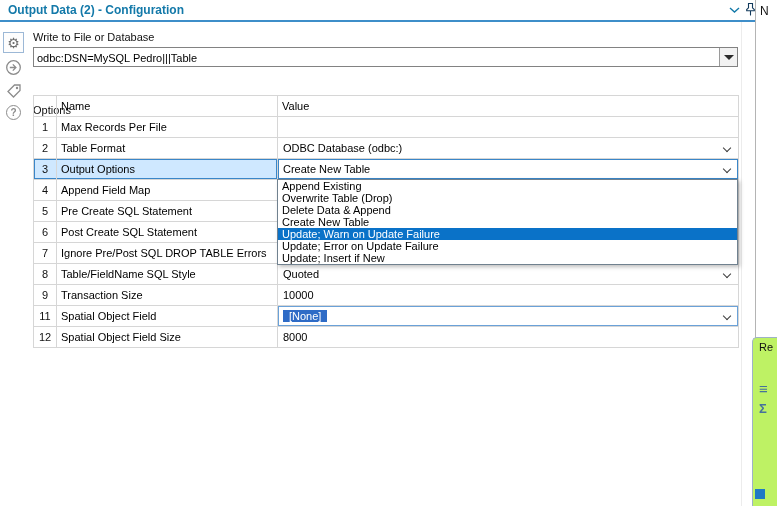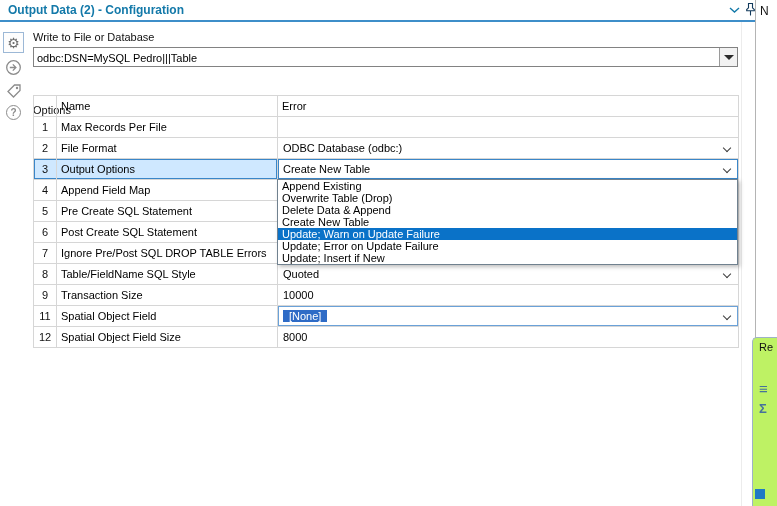--- a/index.html
+++ b/index.html
@@ -113,32 +113,32 @@
   <table class="opts">
     <colgroup>
         <col class="c-num">
         <col class="c-name">
         <col class="c-val">
       </colgroup>
     <tbody>
         <tr>
       <th class="num"></th>
       <th>Name</th>
-      <th>Error</th>
+      <th>Value</th>
     </tr>
 
     <tr>
       <td class="num">1</td>
       <td class="nm">Max Records Per File</td>
       <td class="val"><span></span></td>
     </tr>
 
     <tr>
       <td class="num">2</td>
-      <td class="nm">File Format</td>
+      <td class="nm">Table Format</td>
       <td class="val">
         <span>ODBC Database (odbc:)</span>
         <span class="chev"></span>
       </td>
     </tr>
 
     <tr class="sel">
       <td class="num">3</td>
       <td class="nm">Output Options</td>
       <td class="val focus">

